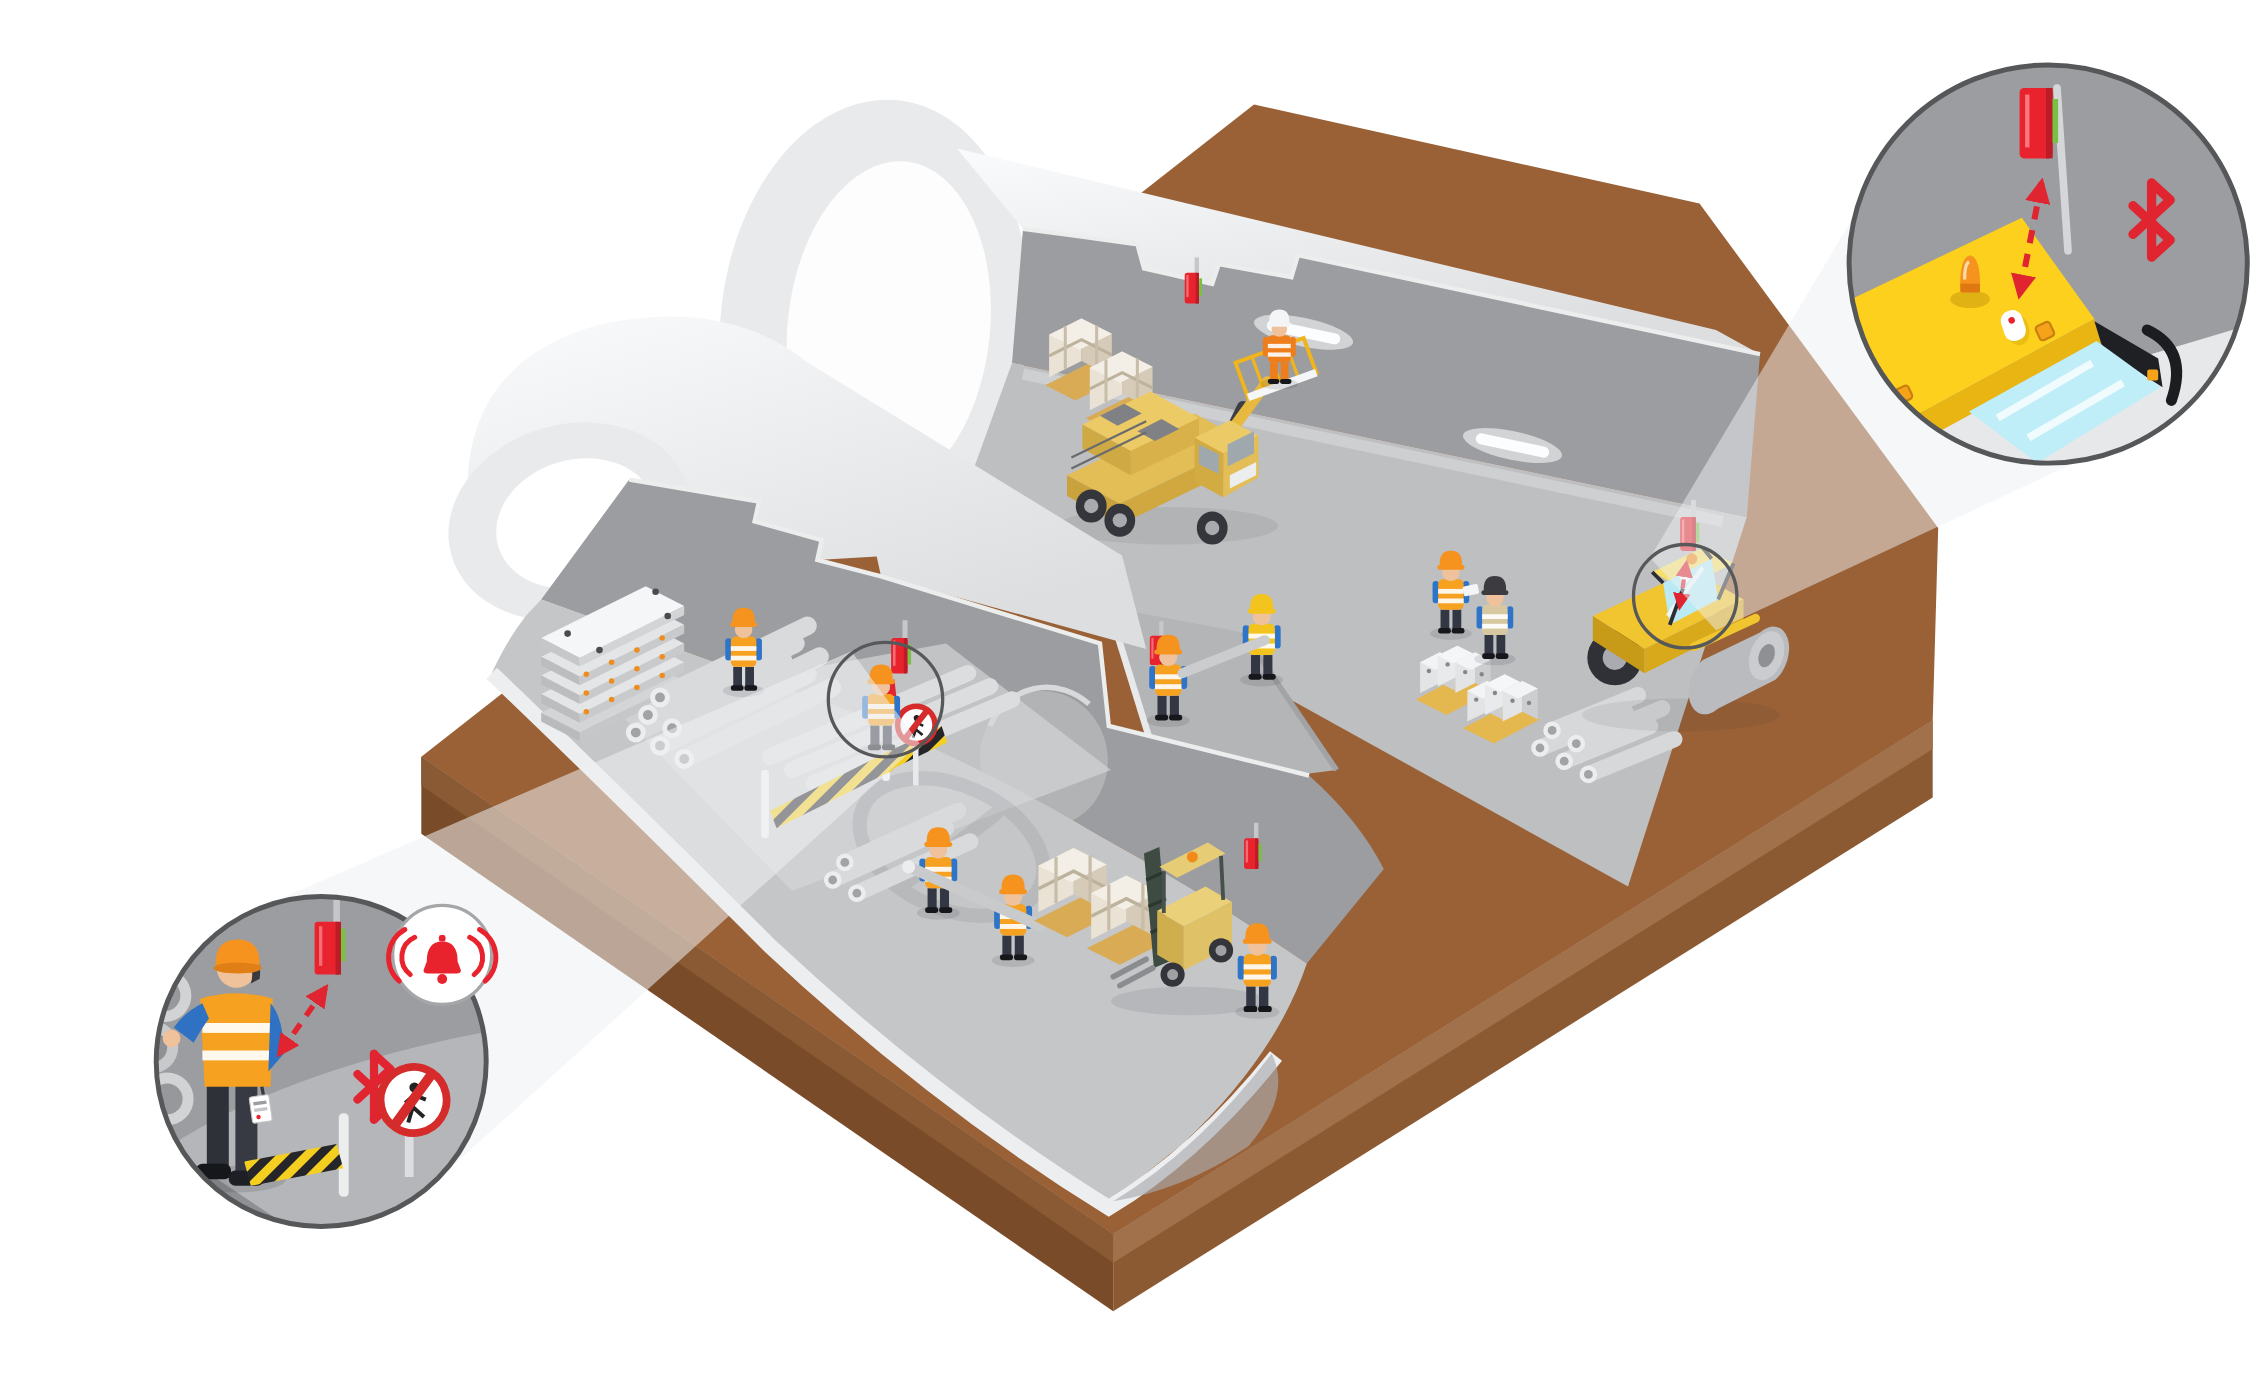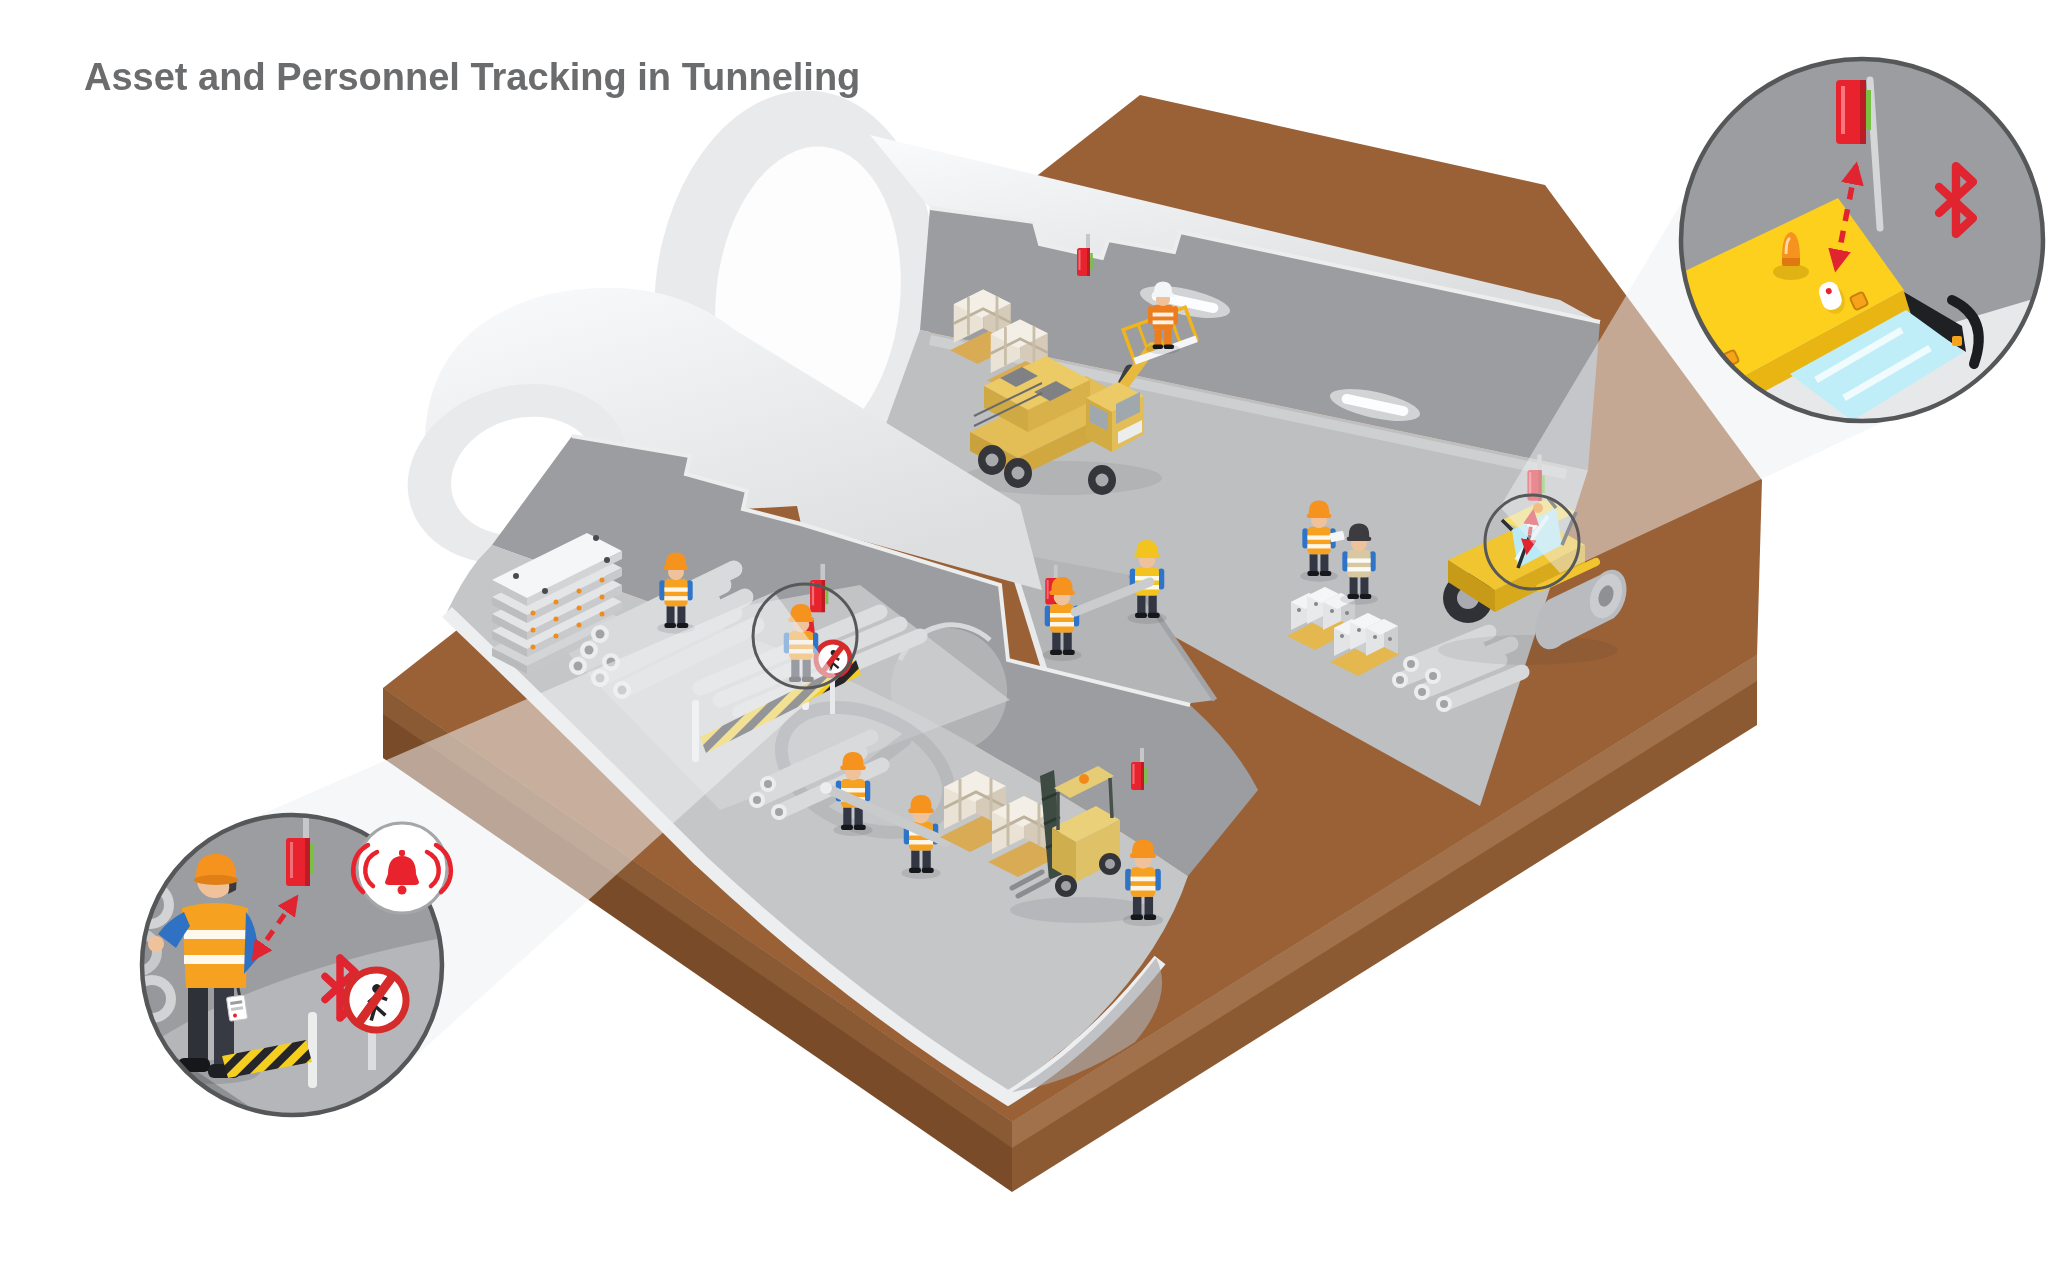--- a/index.html
+++ b/index.html
@@ -498,14 +498,13 @@
         <rect x="1866" y="90" width="5" height="40" fill="#79c143"></rect>
         <rect x="1841" y="86" width="4" height="48" fill="#ff8b91" opacity="0.8"></rect>
       </g>
       <path d="M1856,166 L1836,268" stroke="#e02430" stroke-width="5.5" stroke-dasharray="12 10" marker-start="url(#ah)" marker-end="url(#ah)" fill="none"></path>
       <use href="#sym-bt" transform="translate(1956,200) scale(1.3)"></use>
     </g>
     <circle cx="1862" cy="240" r="181" fill="none" stroke="#565759" stroke-width="4.5"></circle>
   </g>
 </svg>
 
-<div class="page-title">Asset and Personnel Tracking in Tunneling</div>
 </div>
 
 </body></html>

